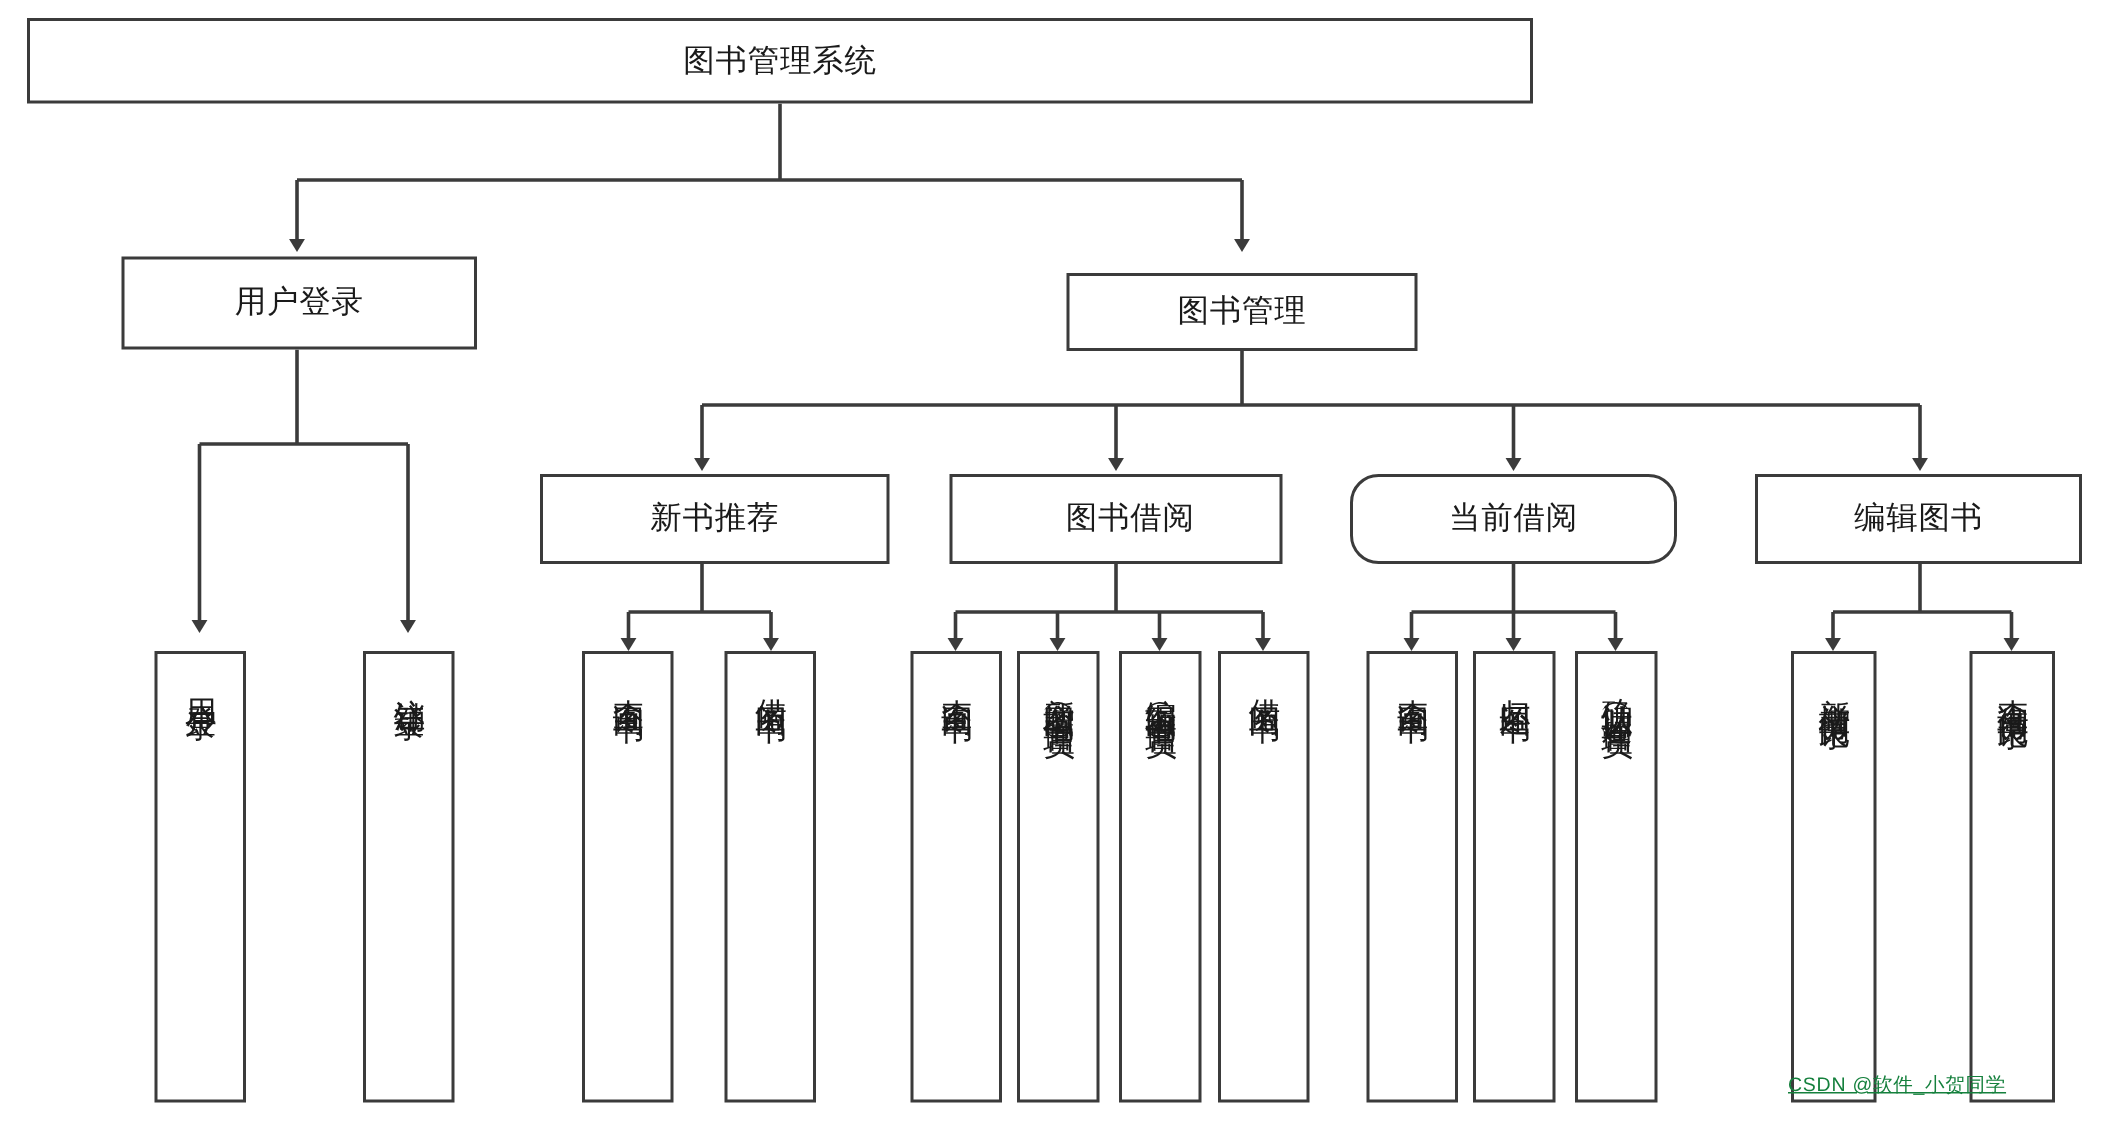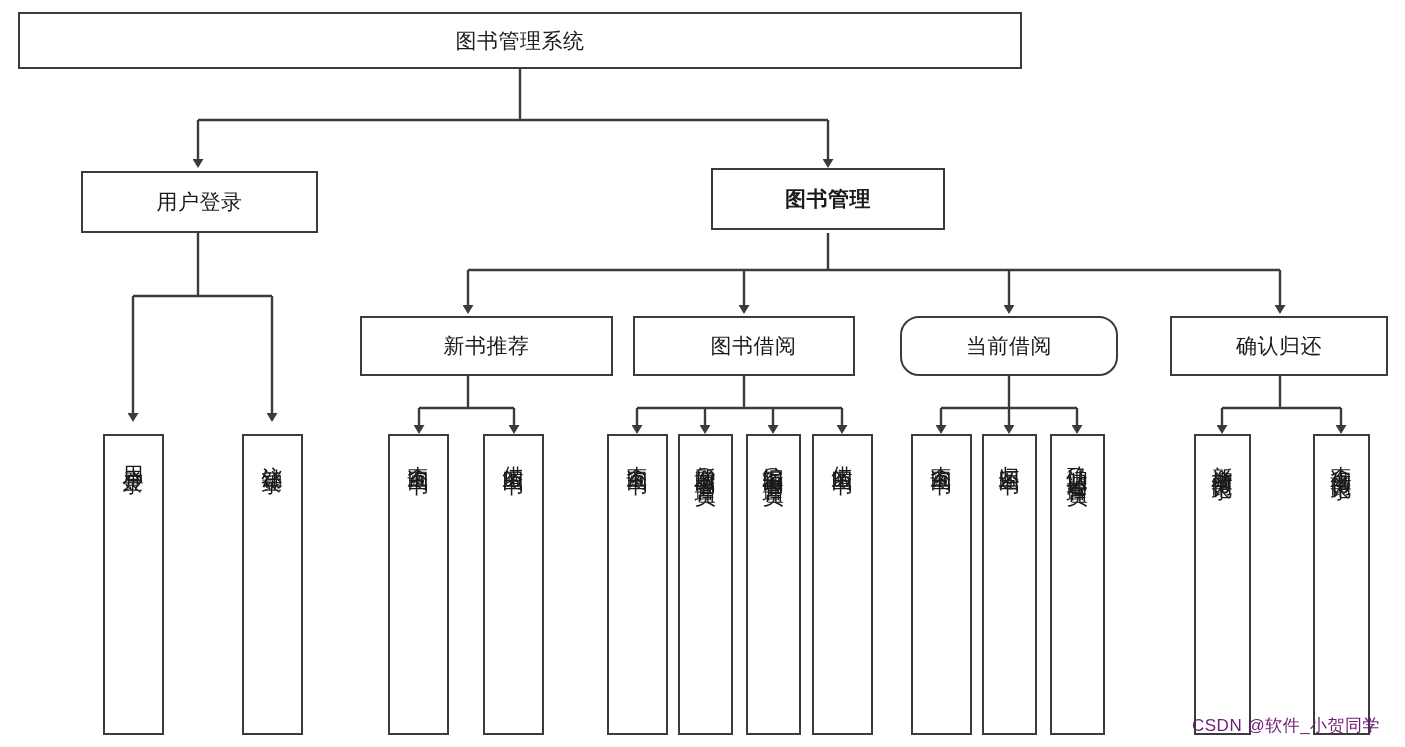--- a/index.html
+++ b/index.html
@@ -52,25 +52,26 @@
     writing-mode: vertical-rl;
     text-orientation: upright;
     font-size: 21px;
     letter-spacing: 3px;
     line-height: 1;
   }
   #watermark {
     position: absolute;
     left: 1192px;
     top: 714px;
-    font-size: 17px;
-    color: #701a75;
+    font-size: 13px;
+    color: #15803d;
     white-space: nowrap;
     letter-spacing: 0.5px;
     pointer-events: none;
+    text-decoration: underline;
   }
 </style>
 </head>
 <body>
 
 <div id="diagram-root">
 
   <svg id="edge-layer" viewBox="0 0 1405 747" xmlns="http://www.w3.org/2000/svg">
     <defs>
       <marker id="arrow" markerWidth="10" markerHeight="11" refX="1" refY="5.5" orient="auto" markerUnits="userSpaceOnUse">
@@ -121,35 +122,35 @@
     </g>
   </svg>
 
   <div class="node horiz" style="left:18px; top:12px; width:1004px; height:57px;">
     <span class="label">图书管理系统</span>
   </div>
 
   <div class="node horiz" style="left:81px; top:171px; width:237px; height:62px;">
     <span class="label">用户登录</span>
   </div>
-  <div class="node horiz" style="left:711px; top:168px; width:234px; height:62px;font-weight:bold;">
+  <div class="node horiz" style="left:711px; top:182px; width:234px; height:52px;">
     <span class="label">图书管理</span>
   </div>
 
-  <div class="node horiz" style="left:360px; top:316px; width:253px; height:60px;">
+  <div class="node horiz" style="left:360px; top:316px; width:233px; height:60px;">
     <span class="label">新书推荐</span>
   </div>
   <div class="node horiz" style="left:633px; top:316px; width:222px; height:60px;padding-left:19px;">
     <span class="label">图书借阅</span>
   </div>
   <div class="node horiz" style="left:900px; top:316px; width:218px; height:60px;border-radius:19px;">
     <span class="label">当前借阅</span>
   </div>
   <div class="node horiz" style="left:1170px; top:316px; width:218px; height:60px;">
-    <span class="label">确认归还</span>
+    <span class="label">编辑图书</span>
   </div>
 
   <div class="node vert" style="left:103px; top:434px; width:61px; height:301px;">
     <span class="label">用户登录</span>
   </div>
   <div class="node vert" style="left:242px; top:434px; width:61px; height:301px;">
     <span class="label">注销登录</span>
   </div>
 
   <div class="node vert" style="left:388px; top:434px; width:61px; height:301px;">

